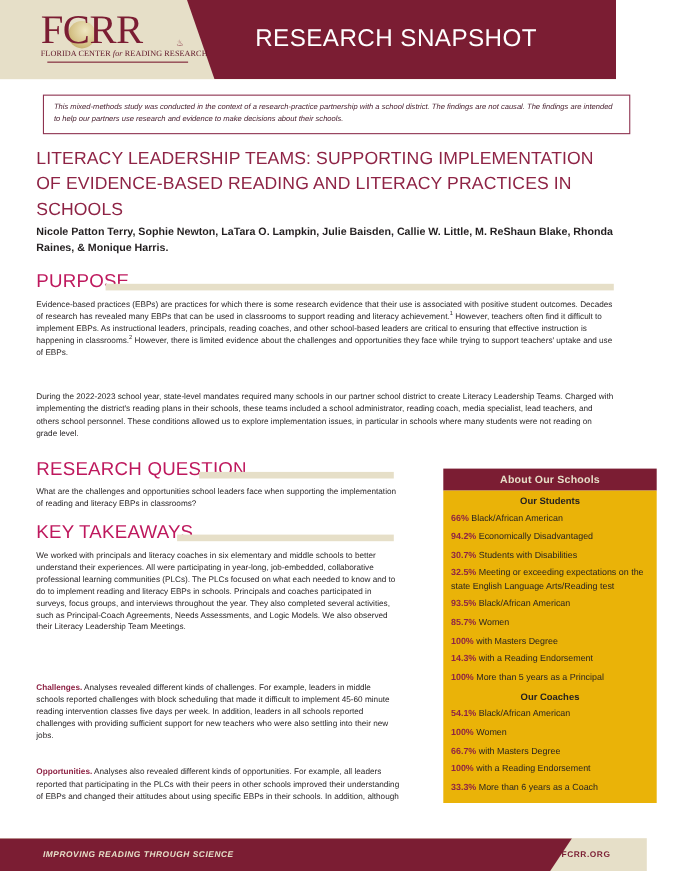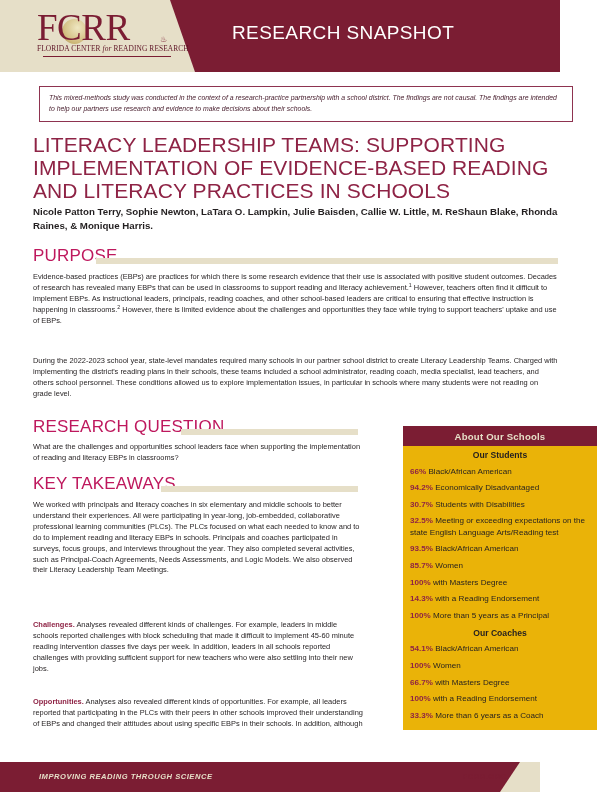--- a/index.html
+++ b/index.html
@@ -27,21 +27,21 @@
   .header-maroon {
     position: absolute;
     left: 0; top: 0;
     width: 612px; height: 72px;
     background: #7b1d33;
     clip-path: polygon(170px 0, 612px 0, 612px 72px, 195px 72px);
   }
   .header-title {
     position: absolute;
     left: 232px; top: 22px;
-    font-size: 19px;
+    font-size: 22px;
     letter-spacing: 0.4px;
     color: #ffffff;
     font-weight: normal;
     white-space: nowrap;
   }
 
   
   .logo {
     position: absolute;
     left: 37px; top: 10px;
@@ -110,21 +110,21 @@
     line-height: 10.5px;
     font-style: italic;
     color: #4a2130;
   }
 
   
   .doc-title {
     position: absolute;
     left: 33px; top: 133px;
     width: 520px;
-    font-size: 21px;
+    font-size: 16px;
     line-height: 23px;
     color: #8e2345;
     font-weight: normal;
     letter-spacing: 0.1px;
   }
   .authors {
     position: absolute;
     left: 33px; top: 205px;
     width: 525px;
     font-size: 9.7px;
@@ -192,21 +192,21 @@
   }
   .sb-row .pct {
     color: #8e2345;
     font-weight: bold;
   }
 
   
   .footer {
     position: absolute;
     left: 0; top: 762px;
-    width: 540px; height: 30px;
+    width: 588px; height: 30px;
     background: #e6dfc8;
     overflow: hidden;
   }
   .footer-maroon {
     position: absolute;
     left: 0; top: 0;
     width: 612px; height: 30px;
     background: #7b1d33;
     clip-path: polygon(0 0, 520px 0, 500px 30px, 0 30px);
   }

